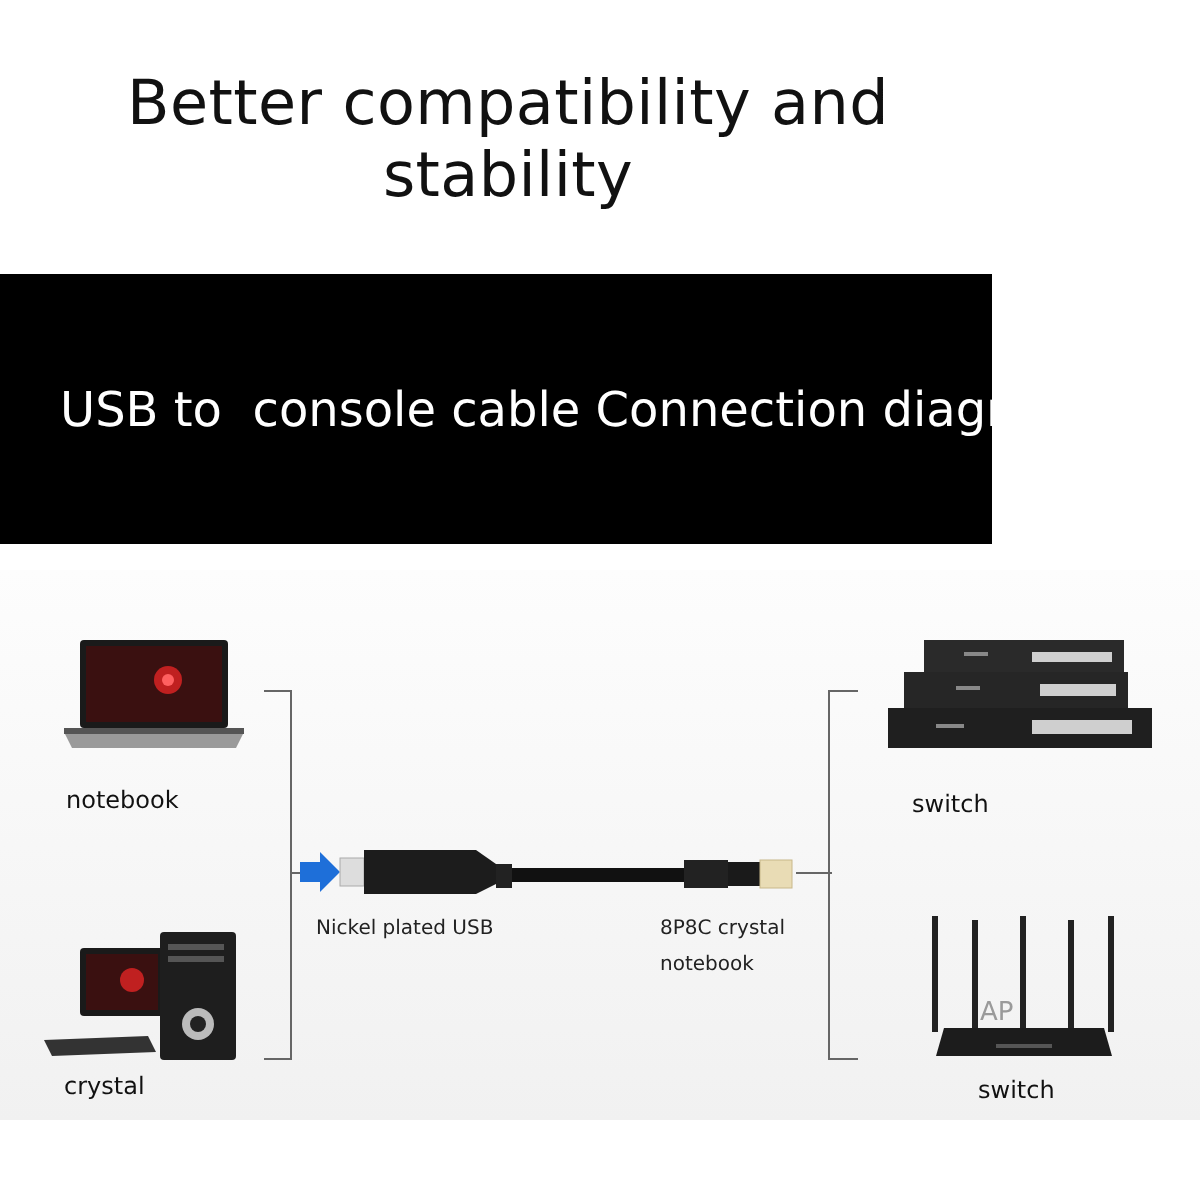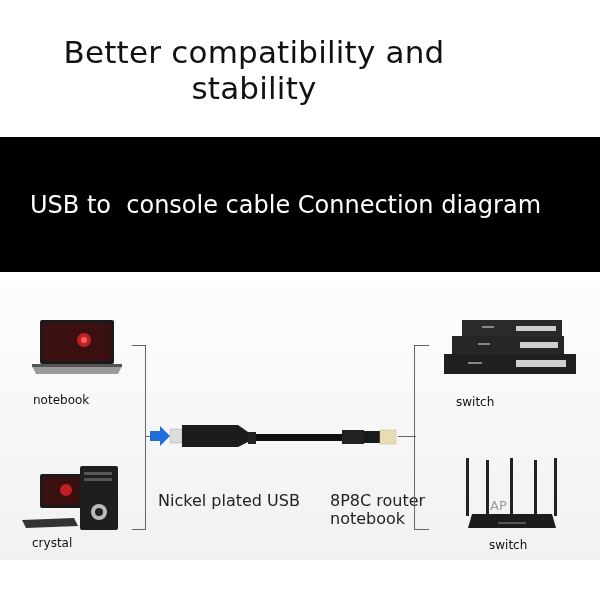--- a/index.html
+++ b/index.html
@@ -1,22 +1,22 @@
 <!DOCTYPE html>
 <html><head>
 <meta charset="utf-8">
 <style>
   html,body{margin:0;padding:0;}
   body{width:600px;height:600px;background:#ffffff;position:relative;overflow:hidden;font-family:"DejaVu Sans","Liberation Sans",sans-serif;}
   .headline{position:absolute;top:34px;left:0;width:508px;text-align:center;font-size:31px;color:#111;letter-spacing:0.2px;}
-  .banner{position:absolute;top:137px;left:0;width:600px;height:135px;background:#000;}
+  .banner{position:absolute;top:137px;left:0;width:496px;height:135px;background:#000;}
   .banner-text{position:absolute;top:54px;left:30px;color:#fff;font-size:24px;white-space:pre;}
   .panel{position:absolute;top:285px;left:0;width:600px;height:275px;background:linear-gradient(#fdfdfd,#f1f1f1);}
   .label{position:absolute;font-size:12px;color:#111;}
-  .small{position:absolute;font-size:16px;color:#222;line-height:18px;margin-top:36px;}
+  .small{position:absolute;font-size:10px;color:#222;line-height:18px;}
   .bracket{position:absolute;border:1.5px solid #666;}
   .hline{position:absolute;height:0;border-top:1.5px solid #666;}
 </style>
 </head>
 <body>
 
 <div class="headline">Better compatibility and stability</div>
 
 <div class="banner">
   <div class="banner-text">USB to  console cable Connection diagram</div>
@@ -54,21 +54,21 @@
   <path d="M2 11 L12 11 L12 6 L22 16 L12 26 L12 21 L2 21 Z" fill="#1e6fd9"></path>
   <rect x="22" y="9" width="12" height="14" fill="#ddd" stroke="#aaa" stroke-width="0.5"></rect>
   <path d="M34 5 L90 5 L100 12 L100 22 L90 27 L34 27 Z" fill="#1c1c1c"></path>
   <rect x="100" y="12" width="8" height="12" fill="#222"></rect>
   <rect x="108" y="14" width="86" height="7" fill="#111"></rect>
   <rect x="194" y="10" width="22" height="14" fill="#222"></rect>
   <rect x="216" y="11" width="16" height="12" fill="#1a1a1a"></rect>
   <rect x="232" y="10" width="16" height="14" fill="#e9dcb5" stroke="#c8b88a" stroke-width="0.5"></rect>
 </svg>
 <div class="small" style="left:158px;top:456px">Nickel plated USB</div>
-<div class="small" style="left:330px;top:456px">8P8C router</div>
+<div class="small" style="left:330px;top:456px">8P8C crystal</div>
 <div class="small" style="left:330px;top:474px">notebook</div>
 
 <div class="hline" style="left:398px;top:436px;width:18px;"></div>
 <div class="bracket" style="left:414px;top:345px;width:14px;height:183px;border-right:none;"></div>
 
 <svg style="position:absolute;left:442px;top:318px" width="138" height="60" viewBox="0 0 138 60">
   <rect x="20" y="2" width="100" height="16" fill="#2a2a2a"></rect>
   <rect x="10" y="18" width="112" height="18" fill="#262626"></rect>
   <rect x="2" y="36" width="132" height="20" fill="#1f1f1f"></rect>
   <g fill="#cfcfcf">

